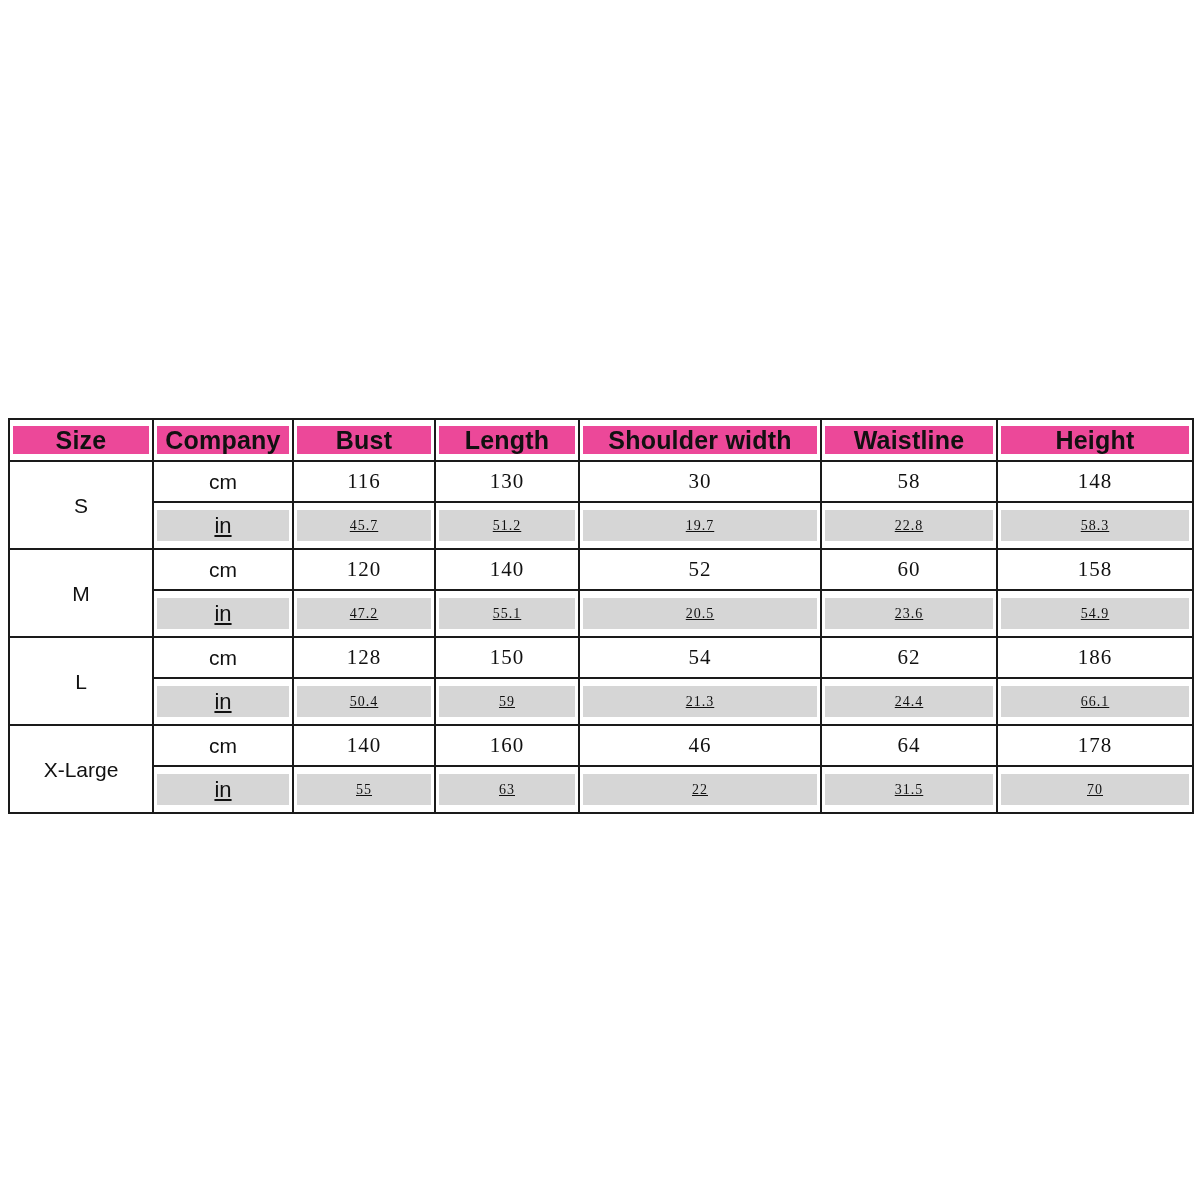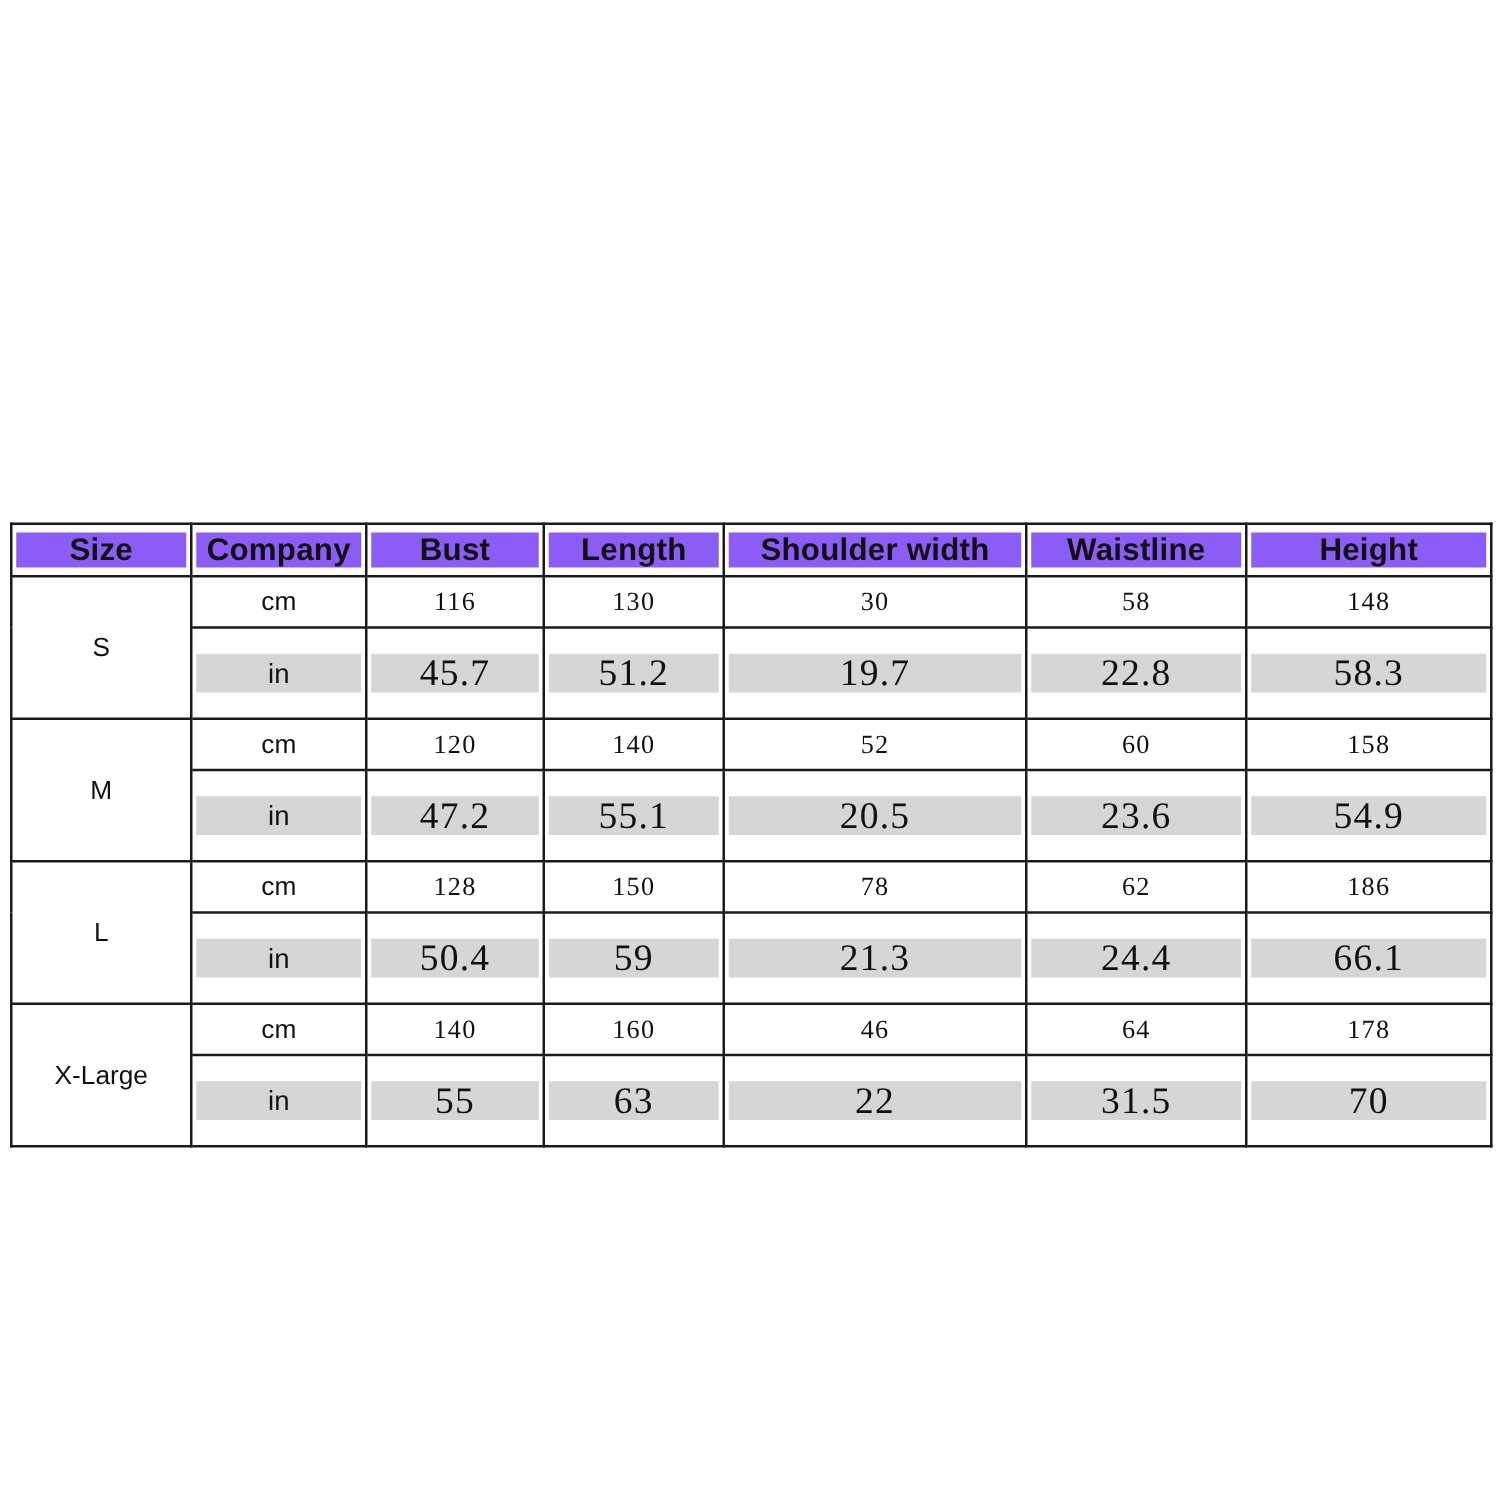--- a/index.html
+++ b/index.html
@@ -56,21 +56,21 @@
     font-weight: bold;
     letter-spacing: 0.2px;
     padding: 0;
   }
   tr.head-row th .hd-fill {
     display: flex;
     align-items: center;
     justify-content: center;
     height: 28px;
     margin: 5px 3px;
-    background: #8b5cf6;
+    background: #ec4899;
     line-height: 1;
   }
 
   
   td.size-cell {
     font-size: 25px;
     font-weight: normal;
     background: #ffffff;
   }
 
@@ -85,29 +85,30 @@
 
   
   tr.row-in td.shaded {
     padding: 0;
   }
   tr.row-in td.shaded .sh-fill {
     display: flex;
     align-items: center;
     justify-content: center;
     height: 31px;
-    margin: 20px 3px;
+    margin: 7px 3px;
     background: #d6d6d6;
     line-height: 1;
+    text-decoration: underline;
   }
 
   
   .num, .unit {
     font-family: "Liberation Serif", serif;
-    font-size: 30px;
+    font-size: 14px;
     letter-spacing: 1px;
   }
   .unit { font-family: "Liberation Sans", sans-serif; font-size: 22px; letter-spacing: 0; }
 
   tr.head-row th .hd-fill { font-family: "Liberation Sans", sans-serif; }
 </style>
 </head>
 <body>
 
 <div id="size-chart-wrap">
@@ -208,21 +209,21 @@
         <td class="shaded">
             <span class="sh-fill num">54.9</span>
           </td>
       </tr>
 
       <tr class="data-row row-cm">
         <td class="size-cell" rowspan="2">L</td>
         <td class="unit">cm</td>
         <td class="num">128</td>
         <td class="num">150</td>
-        <td class="num">78</td>
+        <td class="num">54</td>
         <td class="num">62</td>
         <td class="num">186</td>
       </tr>
       <tr class="data-row row-in">
         <td class="shaded">
             <span class="sh-fill unit">in</span>
           </td>
         <td class="shaded">
             <span class="sh-fill num">50.4</span>
           </td>

